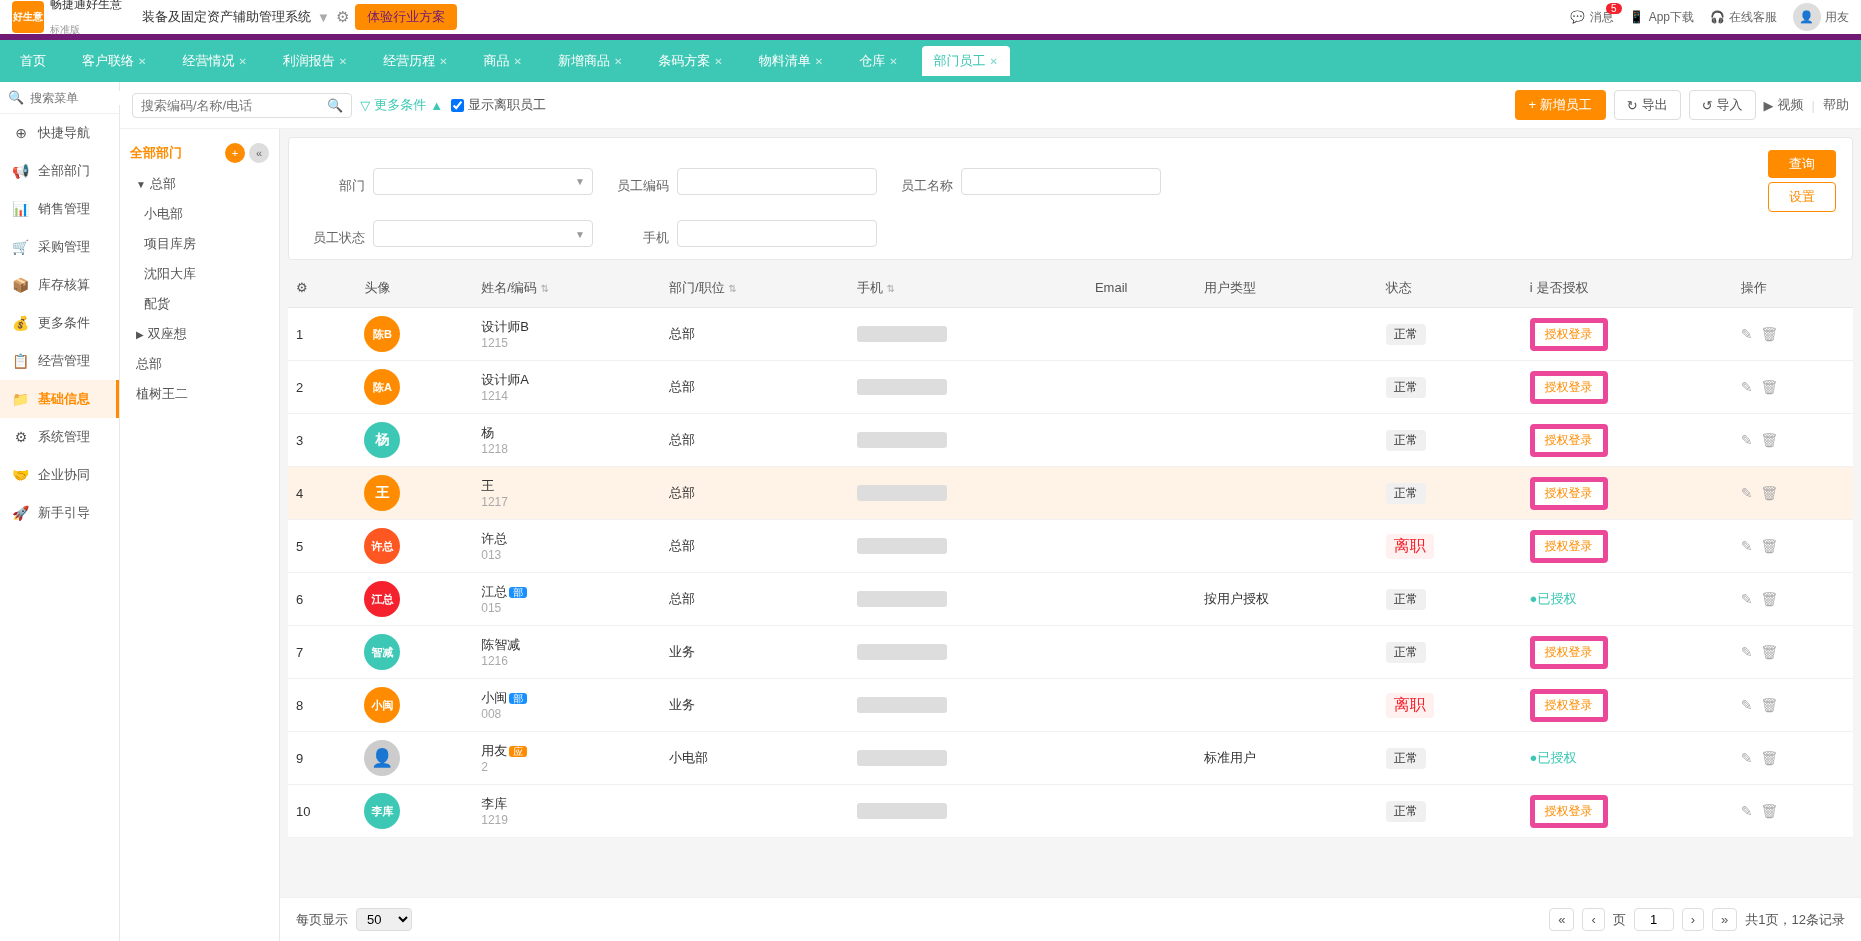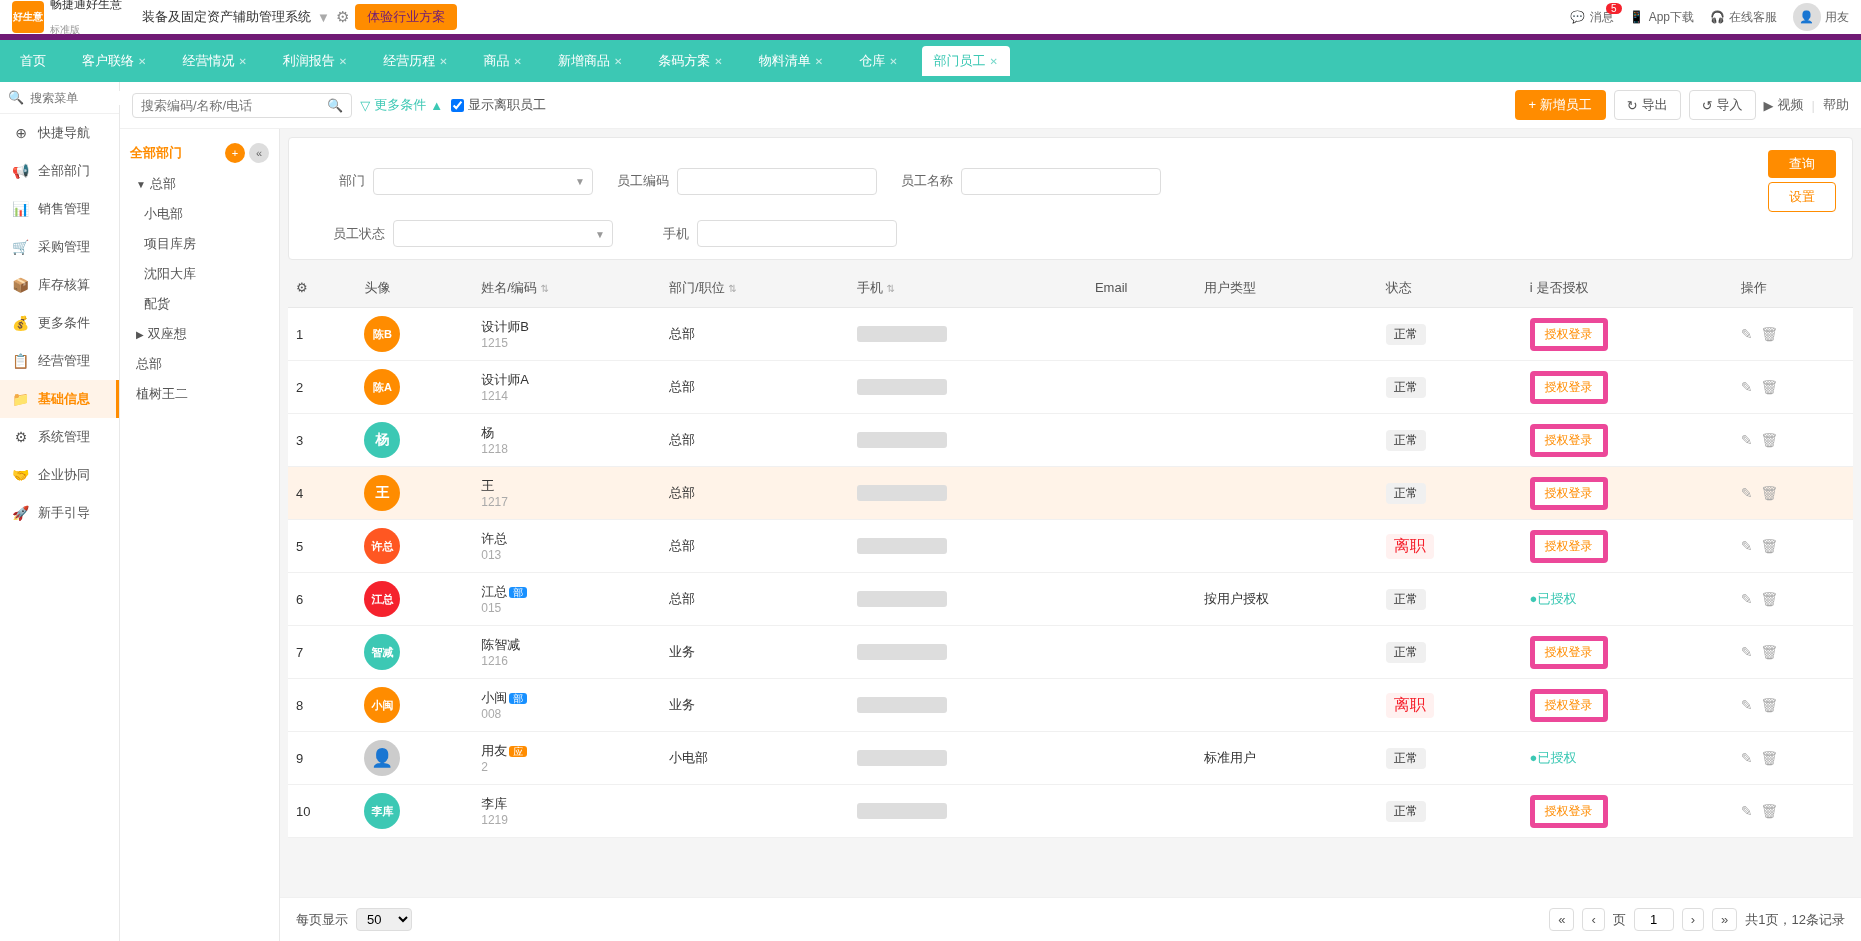--- a/index.html
+++ b/index.html
@@ -63,22 +63,22 @@
     .toolbar-filter { display: flex; align-items: center; gap: 4px; color: #3cc8b4; cursor: pointer; font-size: 13px; }
     .toolbar-checkbox { display: flex; align-items: center; gap: 4px; font-size: 13px; color: #555; }
     .toolbar-right { margin-left: auto; display: flex; gap: 8px; align-items: center; }
     .btn-primary { background: #ff8c00; color: #fff; border: none; border-radius: 4px; padding: 6px 14px; font-size: 13px; cursor: pointer; white-space: nowrap; }
     .btn-outline { background: #fff; border: 1px solid #ddd; border-radius: 4px; padding: 5px 12px; font-size: 13px; cursor: pointer; color: #555; display: flex; align-items: center; gap: 4px; white-space: nowrap; }
     .btn-text { background: none; border: none; cursor: pointer; color: #666; font-size: 13px; display: flex; align-items: center; gap: 4px; }
 
     
     .filter-area { background: #fff; border: 1px solid #e8e8e8; margin: 8px; border-radius: 4px; padding: 12px 16px; }
     .filter-row { display: flex; align-items: center; gap: 16px; margin-bottom: 8px; }
-    .filter-row:last-child { margin-bottom: 0; margin-left: 20px; }
-    .filter-item { display: flex; align-items: center; gap: 8px; }
+    .filter-row:last-child { margin-bottom: 0; }
+    .filter-item { display: flex; align-items: flex-end; gap: 8px; }
     .filter-label { color: #666; font-size: 13px; white-space: nowrap; min-width: 60px; text-align: right; }
     .filter-input { border: 1px solid #ddd; border-radius: 4px; padding: 5px 8px; font-size: 13px; width: 200px; }
     .filter-select { border: 1px solid #ddd; border-radius: 4px; padding: 5px 8px; font-size: 13px; width: 220px; appearance: none; background: #fff; cursor: pointer; }
     .filter-select-wrap { position: relative; display: inline-block; }
     .filter-select-wrap::after { content: '▼'; position: absolute; right: 8px; top: 50%; transform: translateY(-50%); font-size: 10px; color: #999; pointer-events: none; }
     .filter-actions { display: flex; flex-direction: column; gap: 4px; margin-left: auto; }
     .btn-search { background: #ff8c00; color: #fff; border: none; border-radius: 4px; padding: 5px 20px; font-size: 13px; cursor: pointer; }
     .btn-set { background: #fff; border: 1px solid #ff8c00; color: #ff8c00; border-radius: 4px; padding: 5px 20px; font-size: 13px; cursor: pointer; }
 
     

